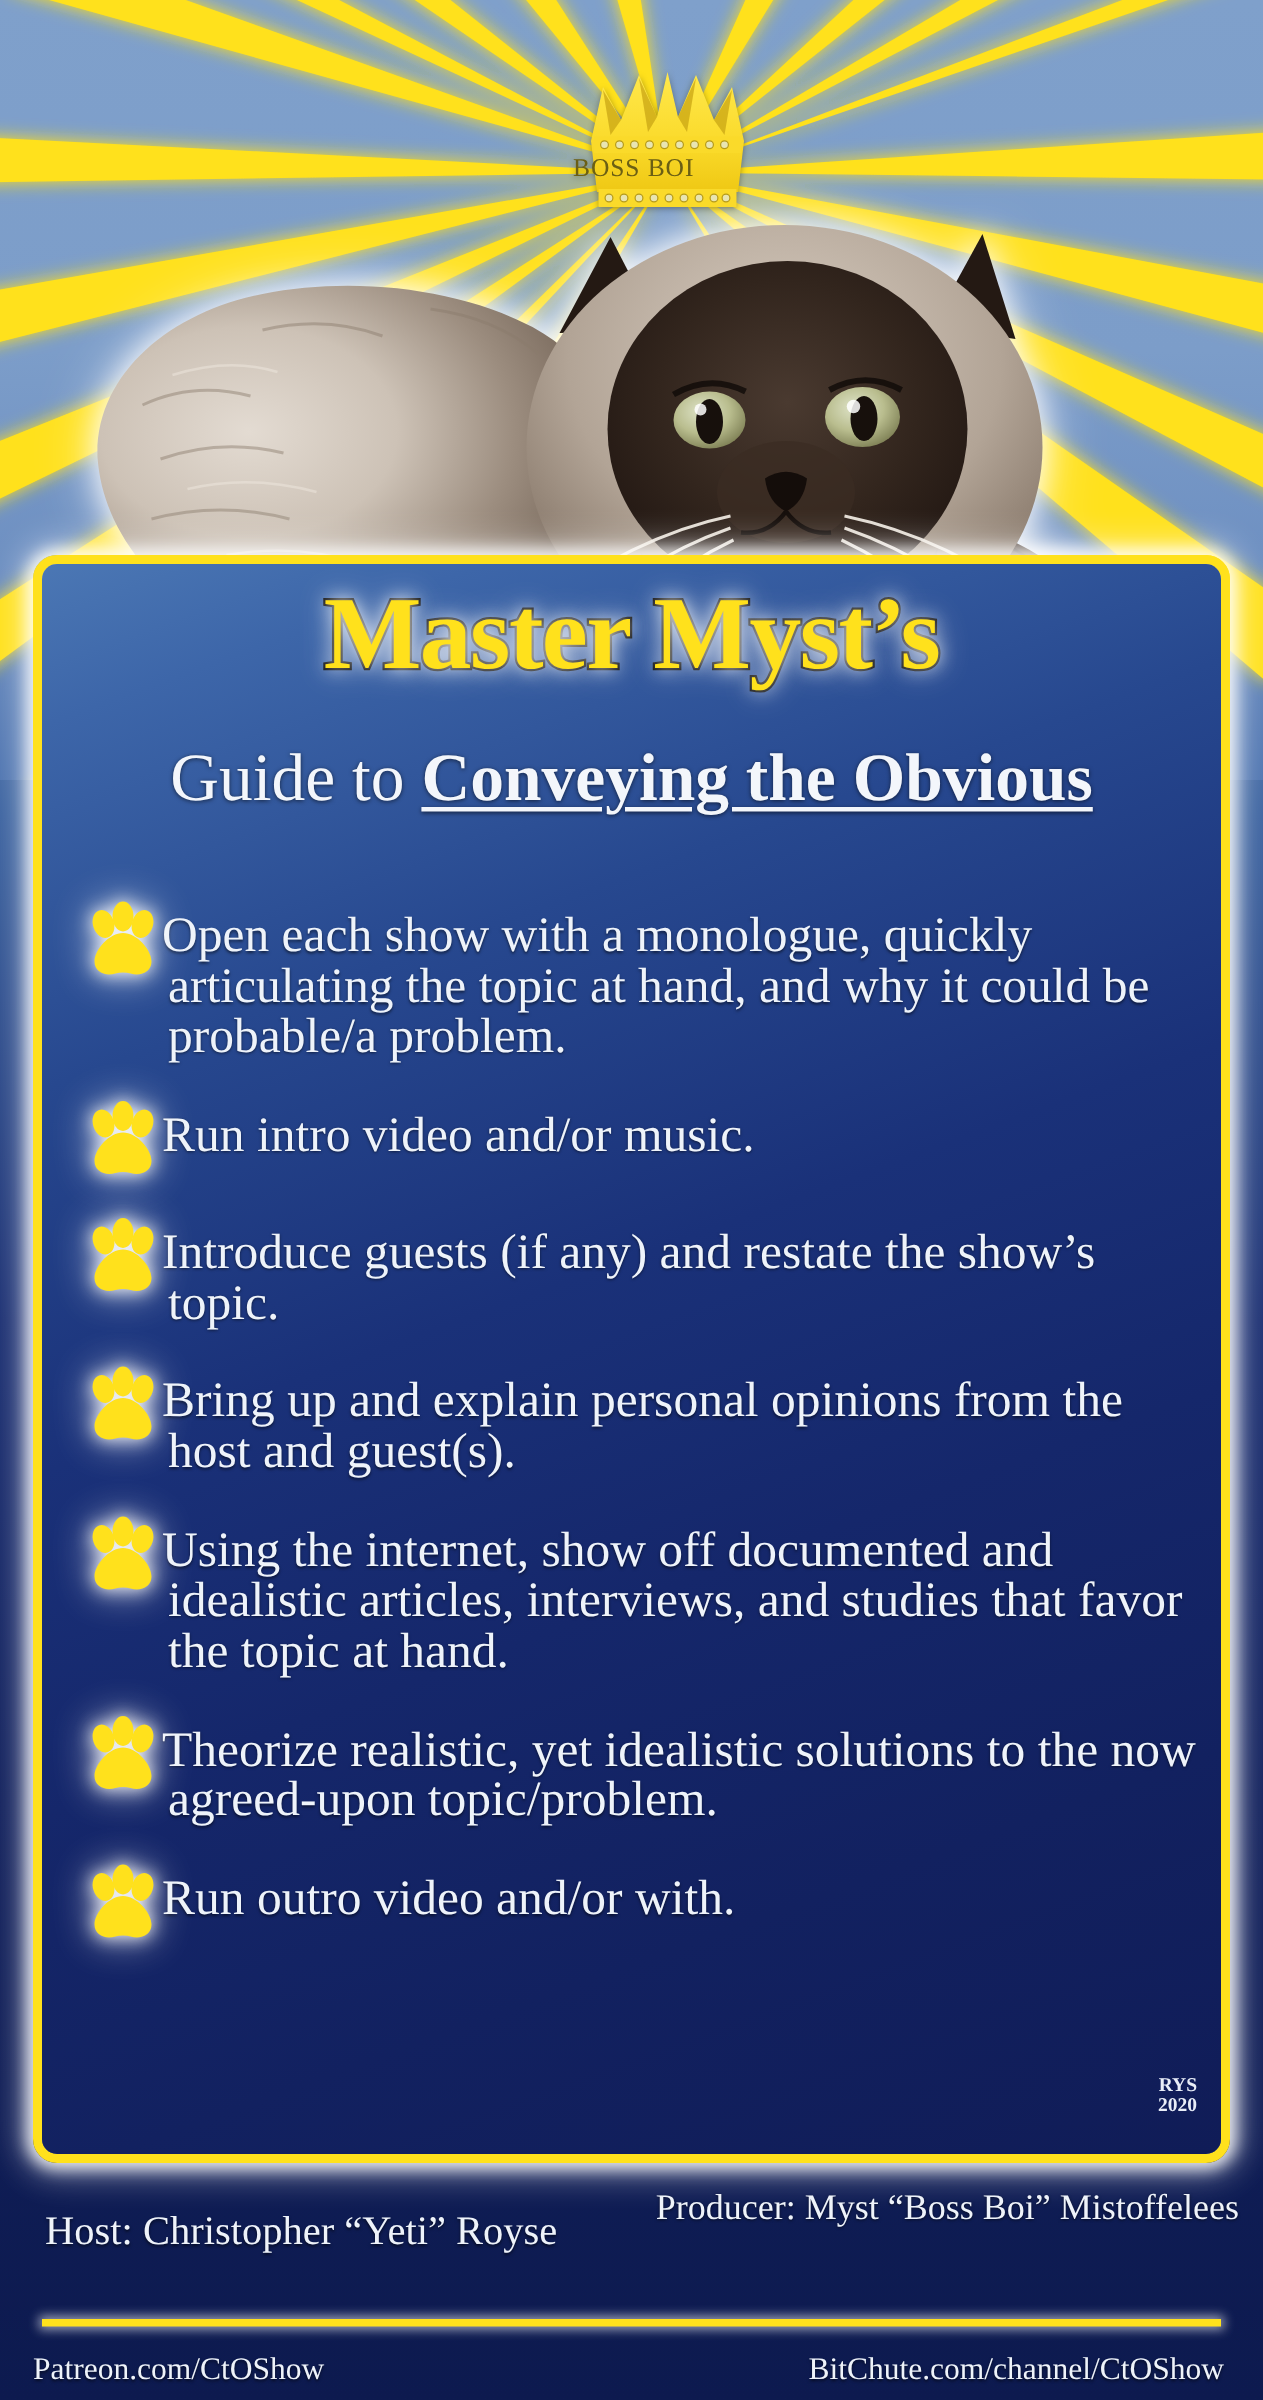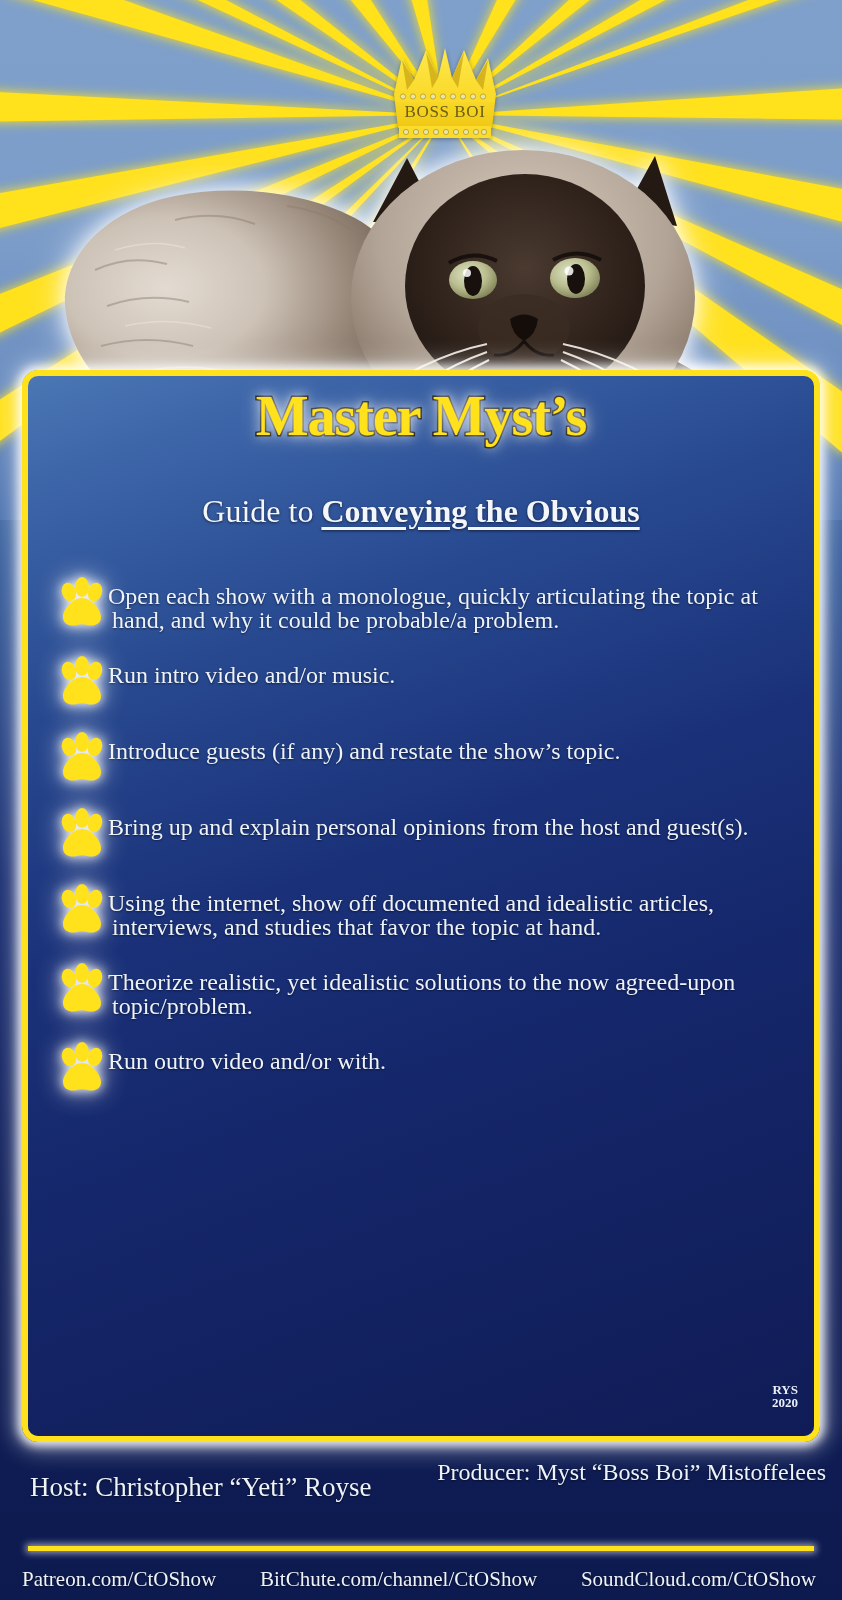--- a/index.html
+++ b/index.html
@@ -51,21 +51,21 @@
     top: 48px;
     width: 126px;
     height: 104px;
     z-index: 6;
     filter: drop-shadow(0 1px 2px rgba(0,0,0,.35));
   }
   .crown-label {
     position: absolute;
     left: 0; right: 0;
     top: 54px;
-    text-align: center;
+    text-align: left;
     font-family: "Liberation Serif", serif;
     font-size: 17px;
     letter-spacing: .6px;
     color: #6b5f14;
     z-index: 7;
     pointer-events: none;
   }
 
   
   .frame {
@@ -99,40 +99,40 @@
   }
 
   
   .title {
     position: absolute;
     left: 0; right: 0;
     top: 12px;
     text-align: center;
     font-family: "Liberation Serif", serif;
     font-weight: bold;
-    font-size: 56px;
+    font-size: 69px;
     line-height: 1;
     color: #ffe11c;
     letter-spacing: -1px;
     -webkit-text-stroke: 3px #000;
     paint-order: stroke fill;
     text-shadow:
        0 0 12px rgba(255,255,255,.9),
        0 0 22px rgba(255,255,255,.6);
     z-index: 9;
     white-space: nowrap;
   }
 
   .subtitle {
     position: absolute;
     left: 0; right: 16px;
     top: 118px;
     text-align: center;
     font-family: "Liberation Serif", serif;
-    font-size: 32px;
+    font-size: 45px;
     line-height: 1.08;
     color: #f3f6fb;
     text-shadow: 0 1px 3px rgba(0,0,0,.6);
     z-index: 9;
     white-space: nowrap;
     margin-left: 16px;
   }
   .subtitle .lead { font-weight: normal; }
   .subtitle .emph {
     font-weight: bold;
@@ -160,25 +160,26 @@
     top: 0;
     width: 56px;
     height: 56px;
     filter: drop-shadow(0 0 6px rgba(255,255,255,.95)) drop-shadow(0 0 12px rgba(255,255,255,.6));
   }
   .item-text {
     display: block;
     padding-left: 62px;
     text-indent: -4px;
     font-family: "Liberation Serif", serif;
-    font-size: 24px;
+    font-size: 33px;
     line-height: 1.02;
     color: #eef3fa;
     text-shadow: 0 1px 2px rgba(0,0,0,.55);
     padding-top: 8px;
+    margin-top: 24px;
   }
 
   
   .signature {
     position: absolute;
     right: 16px;
     bottom: 26px;
     text-align: right;
     font-family: "Liberation Serif", serif;
     font-weight: bold;
@@ -565,16 +566,15 @@
     <div class="right-credits">
       <div>Producer: Myst “Boss Boi” Mistoffelees</div>
     </div>
   </div>
 
   <div class="divider"></div>
 
   <div class="links">
     <span class="lnk">Patreon.com/CtOShow</span>
     <span class="lnk">BitChute.com/channel/CtOShow</span>
-    <span class="lnk">SoundCloud.com/CtOShow</span>
   </div>
 
 </div>
 
 </body></html>

